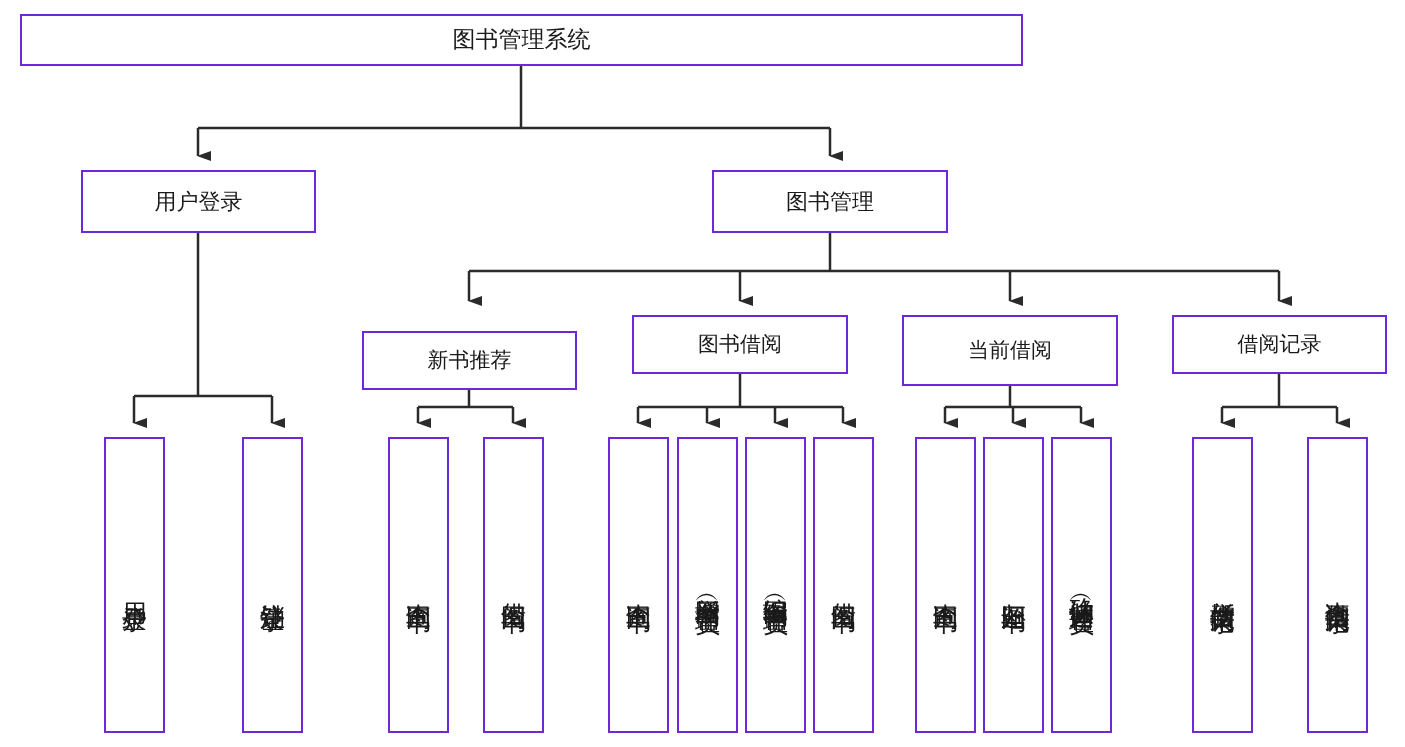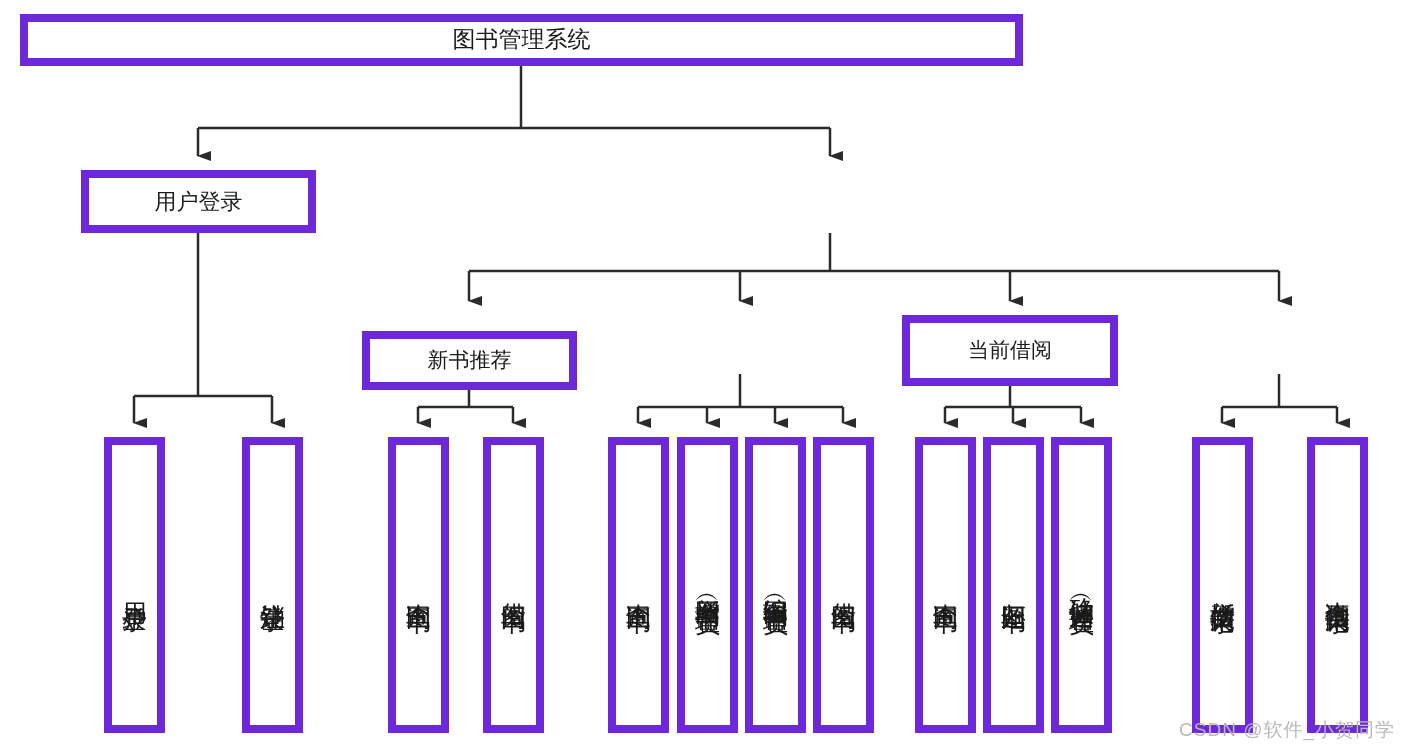--- a/index.html
+++ b/index.html
@@ -13,21 +13,21 @@
   #canvas {
     position: relative;
     width: 1405px;
     height: 747px;
     background: #ffffff;
     overflow: hidden;
   }
   .node {
     position: absolute;
     box-sizing: border-box;
-    border: 8px solid #6d28d9;
+    border: 2px solid #6d28d9;
     background: #ffffff;
     display: flex;
     align-items: center;
     justify-content: center;
     color: #1a1a1a;
   }
   .node .label {
     display: block;
     text-align: center;
     line-height: 1.18;
@@ -133,30 +133,39 @@
   </svg>
 
   <div class="node lvl0" style="left:20px; top:14px; width:1003px; height:52px;">
     <span class="label">图书管理系统</span>
   </div>
 
   <div class="node lvl1" style="left:81px; top:170px; width:235px; height:63px;">
     <span class="label">用户登录</span>
   </div>
 
+  <div class="node lvl1" style="left:712px; top:170px; width:236px; height:63px;">
+    <span class="label">图书管理</span>
+  </div>
 
   <div class="node lvl2" style="left:362px; top:331px; width:215px; height:59px;">
     <span class="label">新书推荐</span>
   </div>
 
+  <div class="node lvl2" style="left:632px; top:315px; width:216px; height:59px;">
+    <span class="label">图书借阅</span>
+  </div>
 
   <div class="node lvl2" style="left:902px; top:315px; width:216px; height:71px;">
     <span class="label">当前借阅</span>
   </div>
 
+  <div class="node lvl2" style="left:1172px; top:315px; width:215px; height:59px;">
+    <span class="label">借阅记录</span>
+  </div>
 
   <div class="node leaf" style="left:104px; top:437px; width:61px; height:296px;">
     <span class="label">用户登录</span>
   </div>
 
   <div class="node leaf" style="left:242px; top:437px; width:61px; height:296px;">
     <span class="label">注销登录</span>
   </div>
 
   <div class="node leaf" style="left:388px; top:437px; width:61px; height:296px;">
@@ -196,15 +205,14 @@
   </div>
 
   <div class="node leaf" style="left:1192px; top:437px; width:61px; height:296px;">
     <span class="label">新增借阅记录</span>
   </div>
 
   <div class="node leaf" style="left:1307px; top:437px; width:61px; height:296px;">
     <span class="label">查询借阅记录</span>
   </div>
 
-  <div id="watermark">CSDN @软件_小贺同学</div>
 
 </div>
 
 </body></html>

